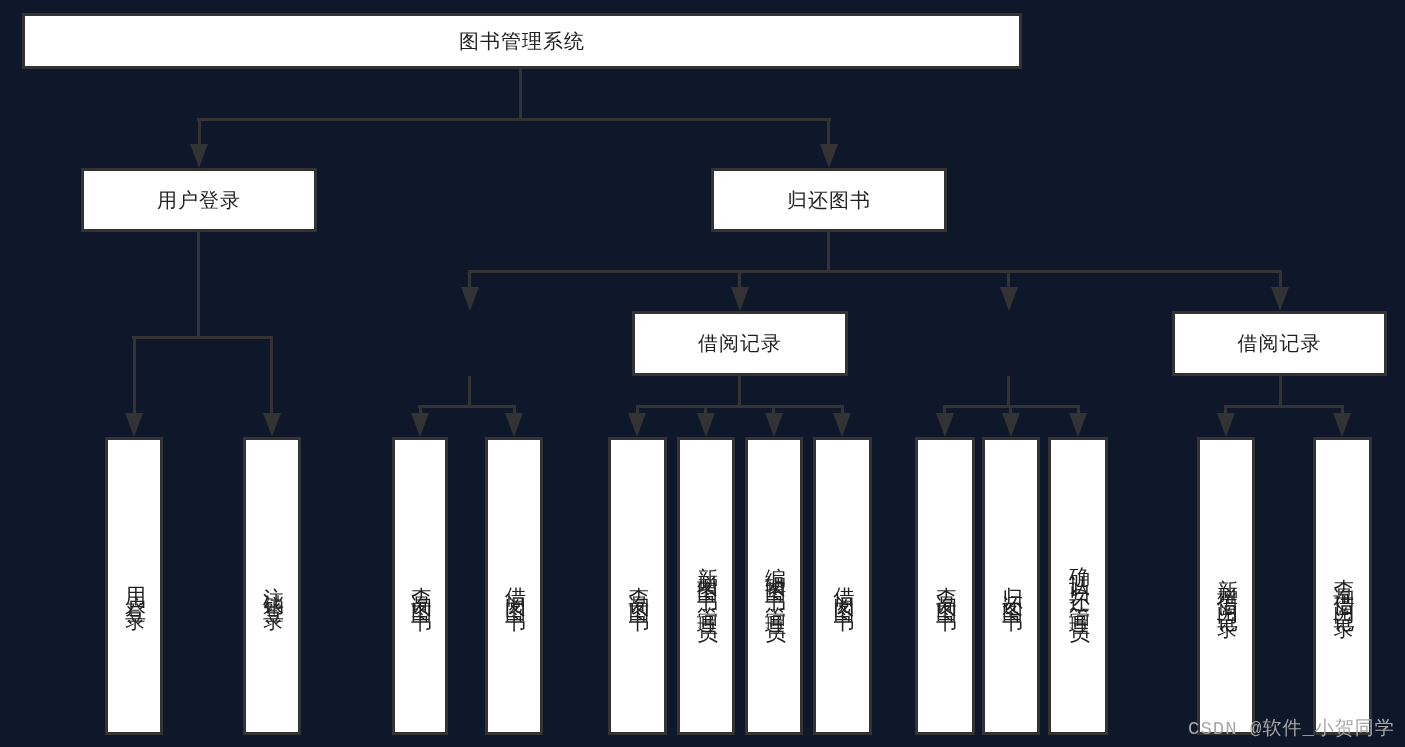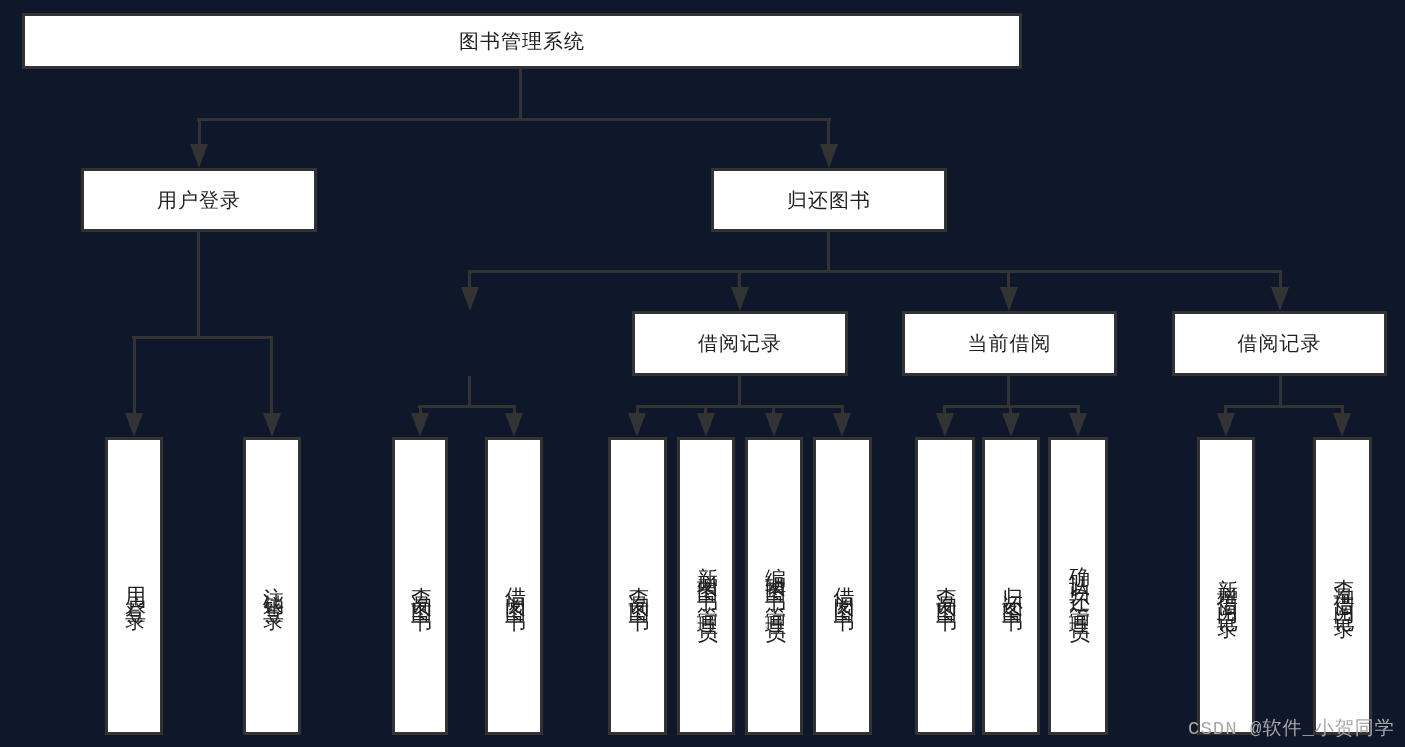--- a/index.html
+++ b/index.html
@@ -77,21 +77,20 @@
   <div class="vline" style="left:468px; top:270px; height:22px;"></div>
   <div class="arrow" style="left:461px; top:287px;"></div>
   <div class="vline" style="left:738px; top:270px; height:22px;"></div>
   <div class="arrow" style="left:731px; top:287px;"></div>
   <div class="vline" style="left:1007px; top:270px; height:22px;"></div>
   <div class="arrow" style="left:1000px; top:287px;"></div>
   <div class="vline" style="left:1279px; top:270px; height:22px;"></div>
   <div class="arrow" style="left:1271px; top:287px;"></div>
 
   <div class="node" style="left:632px; top:311px; width:216px; height:65px;">借阅记录</div>
-  <div class="node" style="left:902px; top:311px; width:215px; height:65px;">当前借阅</div>
   <div class="node" style="left:1172px; top:311px; width:215px; height:65px;">借阅记录</div>
 
   <div class="vline" style="left:468px; top:376px; height:31px;"></div>
   <div class="hline" style="left:418px; top:405px; width:98px;"></div>
   <div class="vline" style="left:419px; top:405px; height:12px;"></div>
   <div class="arrow" style="left:411px; top:413px;"></div>
   <div class="vline" style="left:513px; top:405px; height:12px;"></div>
   <div class="arrow" style="left:505px; top:413px;"></div>
 
   <div class="vline" style="left:738px; top:376px; height:31px;"></div>

